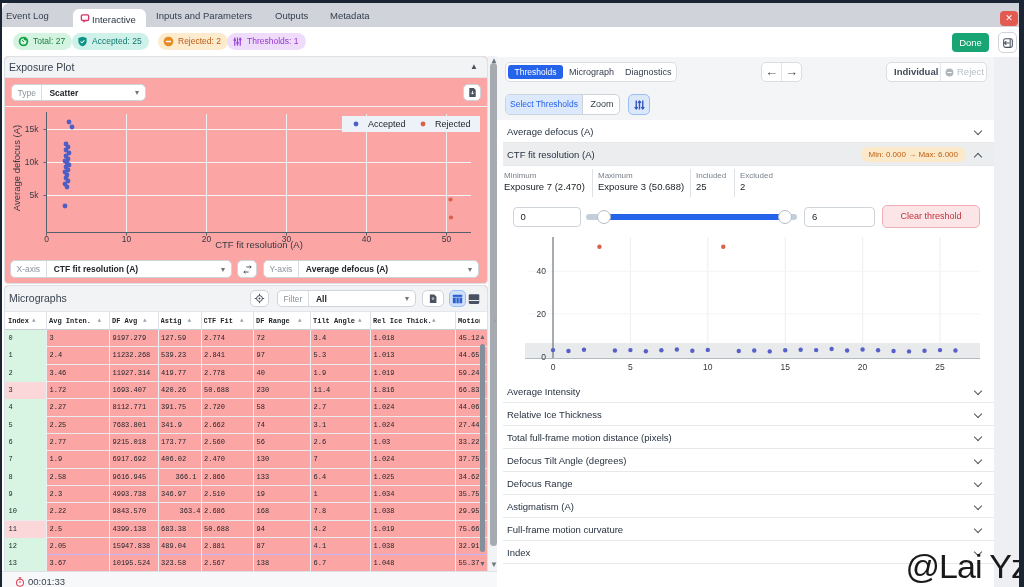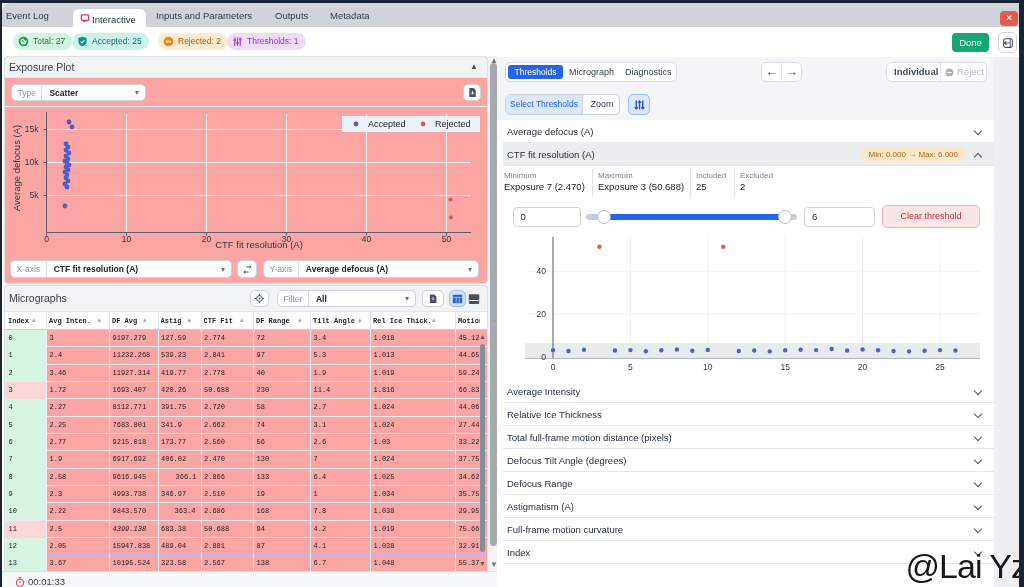--- a/index.html
+++ b/index.html
@@ -424,38 +424,38 @@
         <div style="position:absolute;left:365px;top:0;height:17.3px;border-left:1px solid #eceff1;"></div>
         <div class="cell" style="left:450px;top:0;width:25px;height:17.3px;line-height:17.3px;padding-left:3.5px;">35.75</div>
         <div style="position:absolute;left:450px;top:0;height:17.3px;border-left:1px solid #eceff1;"></div>
       </div>
       <div style="position:absolute;left:0;top:217.2px;width:482px;height:17.32px;border-bottom:1px solid #e9ecef;">
         <div class="cell" style="left:0px;top:0;width:41px;height:17.3px;background:#d8f5e3;line-height:17.3px;padding-left:3.5px;">10</div>
         <div class="cell" style="left:41px;top:0;width:63px;height:17.3px;line-height:17.3px;padding-left:3.5px;">2.22</div>
         <div style="position:absolute;left:41px;top:0;height:17.3px;border-left:1px solid #eceff1;"></div>
         <div class="cell" style="left:104px;top:0;width:48.5px;height:17.3px;line-height:17.3px;padding-left:3.5px;">9843.570</div>
         <div style="position:absolute;left:104px;top:0;height:17.3px;border-left:1px solid #eceff1;"></div>
-        <div class="cell" style="left:152.5px;top:0;width:43px;height:17.3px;line-height:17.3px;padding-left:17px;">363.4</div>
+        <div class="cell" style="left:152.5px;top:0;width:43px;height:17.3px;line-height:17.3px;padding-left:17px;text-align:right;">363.4</div>
         <div style="position:absolute;left:152.5px;top:0;height:17.3px;border-left:1px solid #eceff1;"></div>
         <div class="cell" style="left:195.5px;top:0;width:52.5px;height:17.3px;line-height:17.3px;padding-left:3.5px;">2.686</div>
         <div style="position:absolute;left:195.5px;top:0;height:17.3px;border-left:1px solid #eceff1;"></div>
         <div class="cell" style="left:248px;top:0;width:57px;height:17.3px;line-height:17.3px;padding-left:3.5px;">168</div>
         <div style="position:absolute;left:248px;top:0;height:17.3px;border-left:1px solid #eceff1;"></div>
         <div class="cell" style="left:305px;top:0;width:60px;height:17.3px;line-height:17.3px;padding-left:3.5px;">7.8</div>
         <div style="position:absolute;left:305px;top:0;height:17.3px;border-left:1px solid #eceff1;"></div>
         <div class="cell" style="left:365px;top:0;width:85px;height:17.3px;line-height:17.3px;padding-left:3.5px;">1.038</div>
         <div style="position:absolute;left:365px;top:0;height:17.3px;border-left:1px solid #eceff1;"></div>
         <div class="cell" style="left:450px;top:0;width:25px;height:17.3px;line-height:17.3px;padding-left:3.5px;">29.95</div>
         <div style="position:absolute;left:450px;top:0;height:17.3px;border-left:1px solid #eceff1;"></div>
       </div>
       <div style="position:absolute;left:0;top:234.52px;width:482px;height:17.32px;border-bottom:1px solid #e9ecef;">
         <div class="cell" style="left:0px;top:0;width:41px;height:17.3px;background:#fbd7da;line-height:17.3px;padding-left:3.5px;">11</div>
         <div class="cell" style="left:41px;top:0;width:63px;height:17.3px;line-height:17.3px;padding-left:3.5px;">2.5</div>
         <div style="position:absolute;left:41px;top:0;height:17.3px;border-left:1px solid #eceff1;"></div>
-        <div class="cell" style="left:104px;top:0;width:48.5px;height:17.3px;line-height:17.3px;padding-left:3.5px;font-style:italic;">4399.138</div>
+        <div class="cell" style="left:104px;top:0;width:48.5px;height:17.3px;line-height:17.3px;padding-left:3.5px;">4399.138</div>
         <div style="position:absolute;left:104px;top:0;height:17.3px;border-left:1px solid #eceff1;"></div>
         <div class="cell" style="left:152.5px;top:0;width:43px;height:17.3px;line-height:17.3px;padding-left:3.5px;">683.38</div>
         <div style="position:absolute;left:152.5px;top:0;height:17.3px;border-left:1px solid #eceff1;"></div>
         <div class="cell" style="left:195.5px;top:0;width:52.5px;height:17.3px;line-height:17.3px;padding-left:3.5px;">50.688</div>
         <div style="position:absolute;left:195.5px;top:0;height:17.3px;border-left:1px solid #eceff1;"></div>
         <div class="cell" style="left:248px;top:0;width:57px;height:17.3px;line-height:17.3px;padding-left:3.5px;">94</div>
         <div style="position:absolute;left:248px;top:0;height:17.3px;border-left:1px solid #eceff1;"></div>
         <div class="cell" style="left:305px;top:0;width:60px;height:17.3px;line-height:17.3px;padding-left:3.5px;">4.2</div>
         <div style="position:absolute;left:305px;top:0;height:17.3px;border-left:1px solid #eceff1;"></div>
         <div class="cell" style="left:365px;top:0;width:85px;height:17.3px;line-height:17.3px;padding-left:3.5px;">1.019</div>

